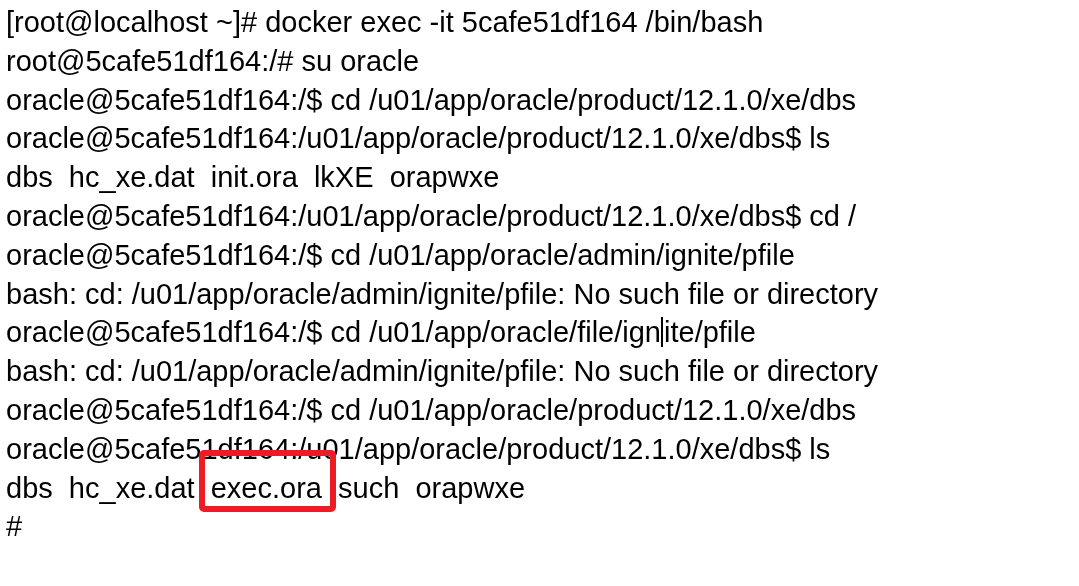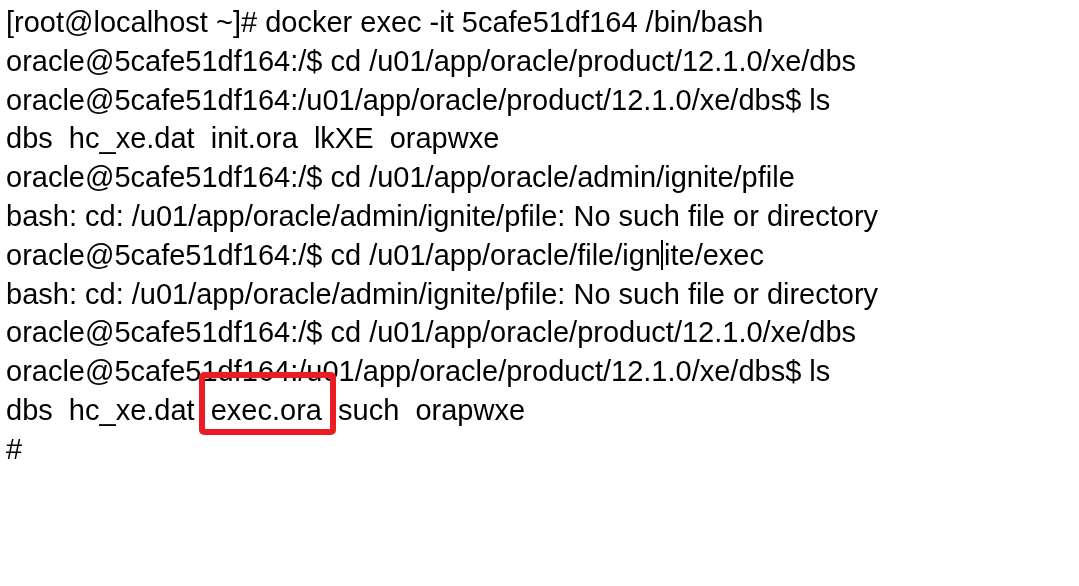--- a/index.html
+++ b/index.html
@@ -56,24 +56,26 @@
     border-radius: 5px;
     pointer-events: none;
     z-index: 2;
   }
 </style>
 </head>
 <body>
 
 <div class="terminal">
   <div class="line">[root@localhost ~]# docker exec -it 5cafe51df164 /bin/bash</div>
+  <div class="line">root@5cafe51df164:/# su oracle</div>
   <div class="line">oracle@5cafe51df164:/$ cd /u01/app/oracle/product/12.1.0/xe/dbs</div>
   <div class="line">oracle@5cafe51df164:/u01/app/oracle/product/12.1.0/xe/dbs$ ls</div>
   <div class="line">dbs  hc_xe.dat  init.ora  lkXE  orapwxe</div>
+  <div class="line">oracle@5cafe51df164:/u01/app/oracle/product/12.1.0/xe/dbs$ cd /</div>
   <div class="line">oracle@5cafe51df164:/$ cd /u01/app/oracle/admin/ignite/pfile</div>
   <div class="line">bash: cd: /u01/app/oracle/admin/ignite/pfile: No such file or directory</div>
-  <div class="line"><span>oracle@5cafe51df164:/$ cd /u01/app/oracle/file/ign</span><span class="caret"></span><span>ite/exec</span></div>
+  <div class="line"><span>oracle@5cafe51df164:/$ cd /u01/app/oracle/file/ign</span><span class="caret"></span><span>ite/pfile</span></div>
   <div class="line">bash: cd: /u01/app/oracle/admin/ignite/pfile: No such file or directory</div>
   <div class="line">oracle@5cafe51df164:/$ cd /u01/app/oracle/product/12.1.0/xe/dbs</div>
   <div class="line">oracle@5cafe51df164:/u01/app/oracle/product/12.1.0/xe/dbs$ ls</div>
   <div class="line"><span>dbs  hc_xe.dat </span><span class="hl-wrap"><span> exec.ora </span></span><span> such  orapwxe</span></div>
   <div class="line">#</div>
 </div>
 
 </body></html>

